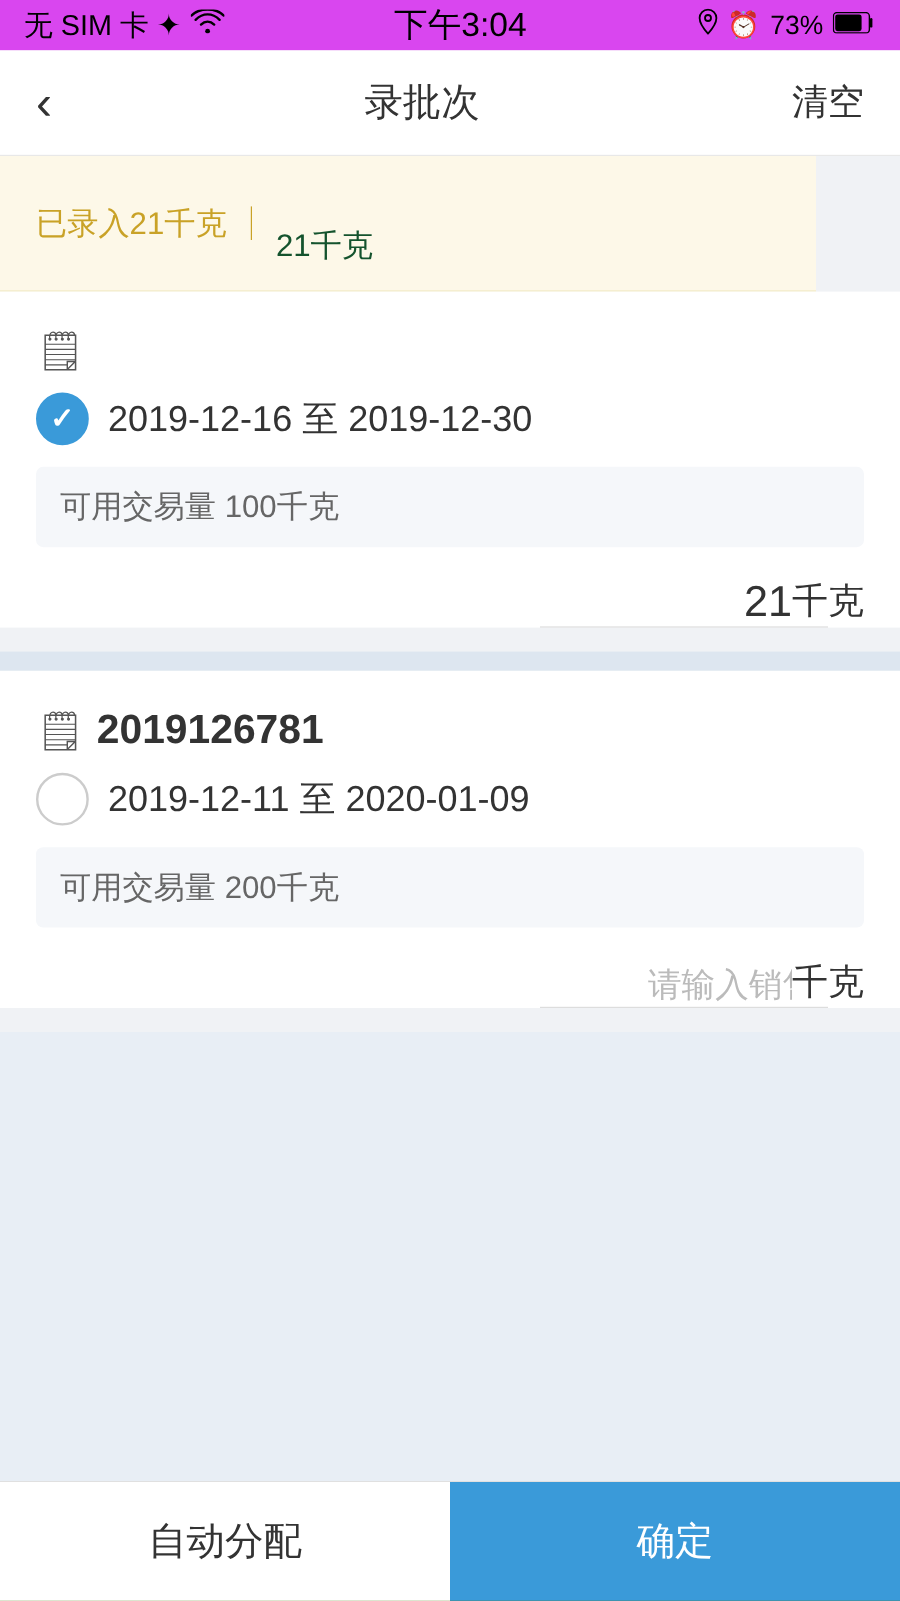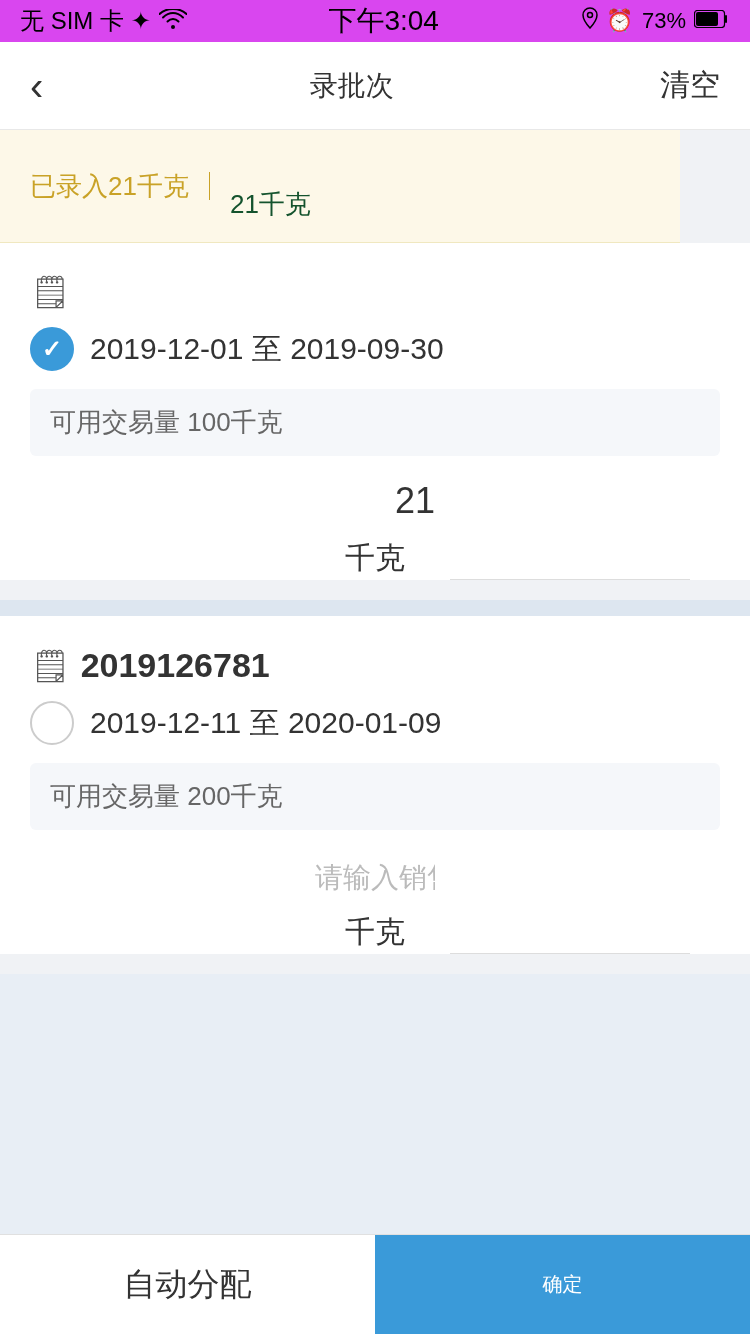--- a/index.html
+++ b/index.html
@@ -54,21 +54,21 @@
       padding: 0 30px;
       border-bottom: 1px solid #e8e8e8;
     }
     .nav-back {
       font-size: 40px;
       color: #333;
       cursor: pointer;
       line-height: 1;
     }
     .nav-title {
-      font-size: 28px;
+      font-size: 32px;
       font-weight: 500;
       color: #333;
     }
     .nav-clear {
       font-size: 30px;
       color: #333;
       cursor: pointer;
     }
 
     
@@ -159,22 +159,20 @@
       margin-bottom: 0;
       font-size: 26px;
       color: #666;
     }
 
     .quantity-row {
       display: flex;
       align-items: center;
       justify-content: flex-end;
       padding: 24px 0 0 0;
-      gap: 16px;
-      flex-direction: column;
     }
     .quantity-input {
       text-align: right;
       font-size: 36px;
       color: #333;
       border: none;
       outline: none;
       background: transparent;
       width: 120px;
     }
@@ -229,21 +227,21 @@
       background: #fff;
       cursor: pointer;
       border: none;
       outline: none;
     }
     .btn-confirm {
       flex: 1;
       display: flex;
       align-items: center;
       justify-content: center;
-      font-size: 20px;
+      font-size: 32px;
       color: #fff;
       background: #3a9ad9;
       cursor: pointer;
       border: none;
       outline: none;
     }
   </style>
 </head>
 <body>
 
@@ -290,21 +288,21 @@
   <div class="info-divider"></div>
   <span class="info-value">21千克</span>
 </div>
 
 <div class="card">
   <div class="batch-header">
     <span class="batch-icon">🗒</span>
   </div>
   <div class="batch-date-row">
     <div class="checkbox-circle checked"></div>
-    <span class="batch-date">2019-12-01 至 2019-09-30</span>
+    <span class="batch-date">2019-12-16 至 2019-12-30</span>
   </div>
   <div class="available-qty-box">可用交易量 100千克</div>
   <div class="quantity-row">
     <input class="quantity-input" type="text" value="21" style="">
     <span class="quantity-unit">千克</span>
   </div>
   <div class="quantity-underline"></div>
 </div>
 
 <div class="section-divider"></div>

